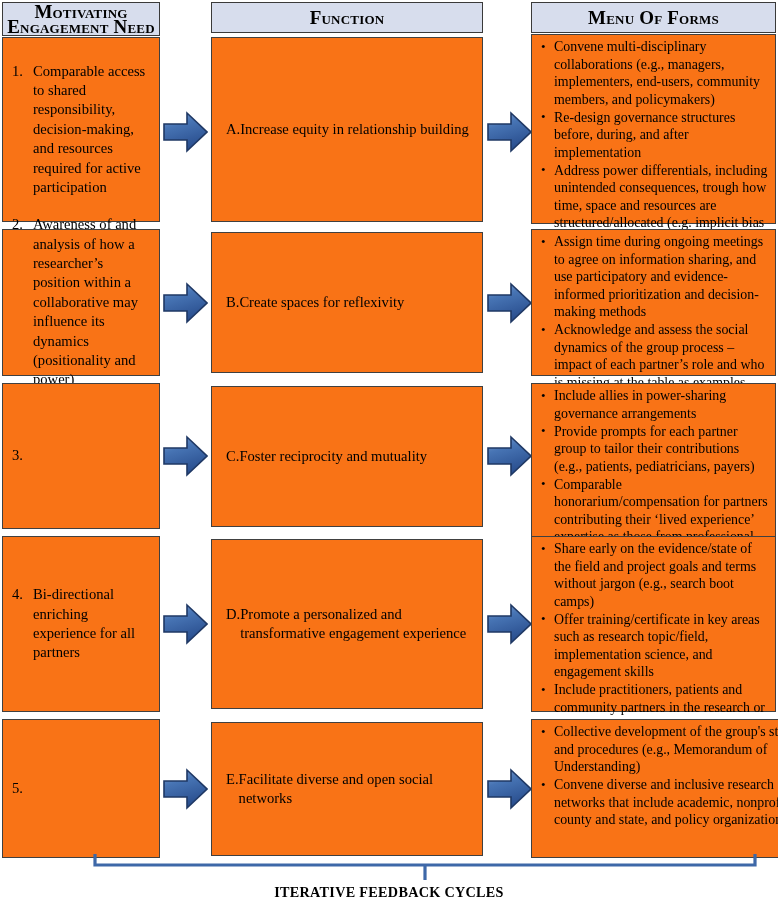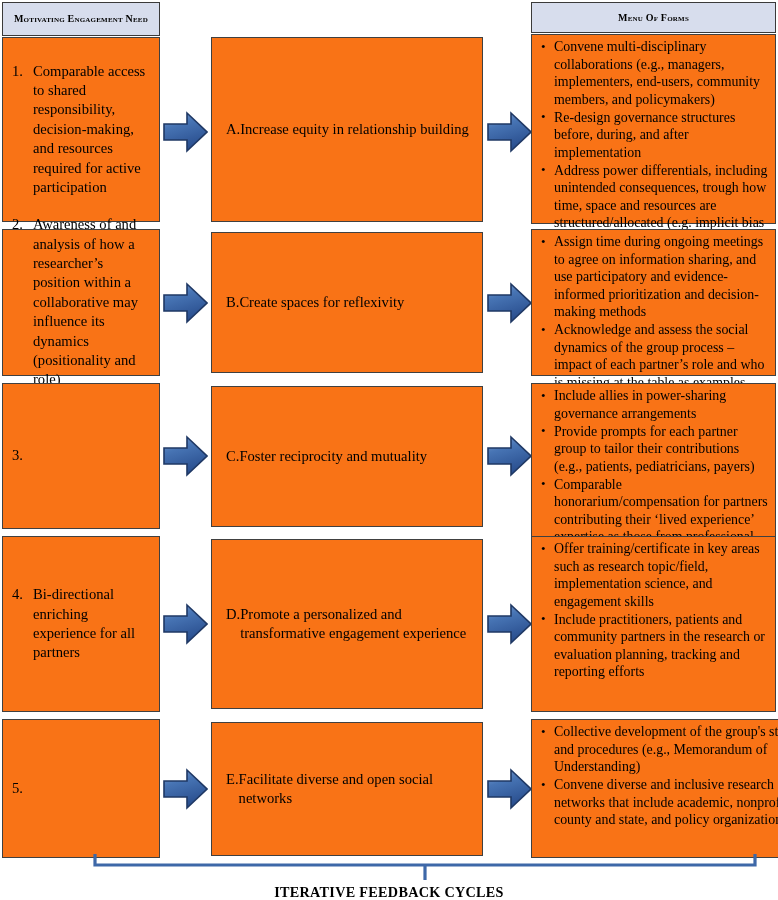--- a/index.html
+++ b/index.html
@@ -34,21 +34,21 @@
     background: #d7dded;
     border: 1.4px solid #3a3a3a;
     display: flex;
     align-items: center;
     justify-content: center;
     text-align: center;
   }
   .hdr-text {
     font-weight: bold;
     font-variant: small-caps;
-    font-size: 10px;
+    font-size: 19px;
     line-height: 15.5px;
     letter-spacing: 0.2px;
     padding: 0 4px;
   }
 
   
   .need {
     display: flex;
     align-items: center;
   }
@@ -135,20 +135,23 @@
 </style>
 </head>
 <body>
 
 <div id="diagram">
 
   <div class="box hdr" style="left:2px; top:2px; width:158px; height:34px;">
     <div class="hdr-text">Motivating Engagement Need</div>
   </div>
 
+  <div class="box hdr" style="left:211px; top:2px; width:272px; height:31px;">
+    <div class="hdr-text">Function</div>
+  </div>
 
   <div class="box hdr" style="left:531px; top:2px; width:245px; height:31px;">
     <div class="hdr-text">Menu Of Forms</div>
   </div>
 
   <div class="box need" style="left:2px; top:37px; width:158px; height:185px;">
     <div class="need-inner">
       <span class="need-num">1.</span>
       <span class="need-text">Comparable access to shared responsibility, decision-making, and resources required for active participation</span>
     </div>
@@ -184,21 +187,21 @@
     <ul>
       <li>Convene multi-disciplinary collaborations (e.g., managers, implementers, end-users, community members, and policymakers)</li>
       <li>Re-design governance structures before, during, and after implementation</li>
       <li>Address power differentials, including unintended consequences, trough how time, space and resources are structured/allocated (e.g. implicit bias and microaggressions training for all partners)</li>
     </ul>
   </div>
 
   <div class="box need" style="left:2px; top:229px; width:158px; height:147px;">
     <div class="need-inner">
       <span class="need-num">2.</span>
-      <span class="need-text">Awareness of and analysis of how a researcher’s position within a collaborative may influence its dynamics (positionality and role)</span>
+      <span class="need-text">Awareness of and analysis of how a researcher’s position within a collaborative may influence its dynamics (positionality and power)</span>
     </div>
   </div>
 
   <div class="arrow" style="left:163px; top:281px; width:45px; height:44px;">
     <svg width="45" height="44" viewBox="0 0 45 44">
       <polygon points="1,14 24,14 24,3 44,22 24,41 24,30 1,30" fill="url(#ag1)" stroke="#1f3864" stroke-width="1.6" stroke-linejoin="miter"></polygon>
     </svg>
   </div>
 
   <div class="box func" style="left:211px; top:232px; width:272px; height:141px;">
@@ -275,20 +278,21 @@
   </div>
 
   <div class="arrow" style="left:487px; top:602px; width:45px; height:44px;">
     <svg width="45" height="44" viewBox="0 0 45 44">
       <polygon points="1,14 24,14 24,3 44,22 24,41 24,30 1,30" fill="url(#ag1)" stroke="#1f3864" stroke-width="1.6" stroke-linejoin="miter"></polygon>
     </svg>
   </div>
 
   <div class="box forms" style="left:531px; top:536px; width:245px; height:176px;">
     <ul>
+      <li>Share early on the evidence/state of the field and project goals and terms without jargon (e.g., search boot camps)</li>
       <li>Offer training/certificate in key areas such as research topic/field, implementation science, and engagement skills</li>
       <li>Include practitioners, patients and community partners in the research or evaluation planning, tracking and reporting efforts</li>
     </ul>
   </div>
 
   <div class="box need" style="left:2px; top:719px; width:158px; height:139px;">
     <div class="need-inner">
       <span class="need-num">5.</span>
     </div>
   </div>

